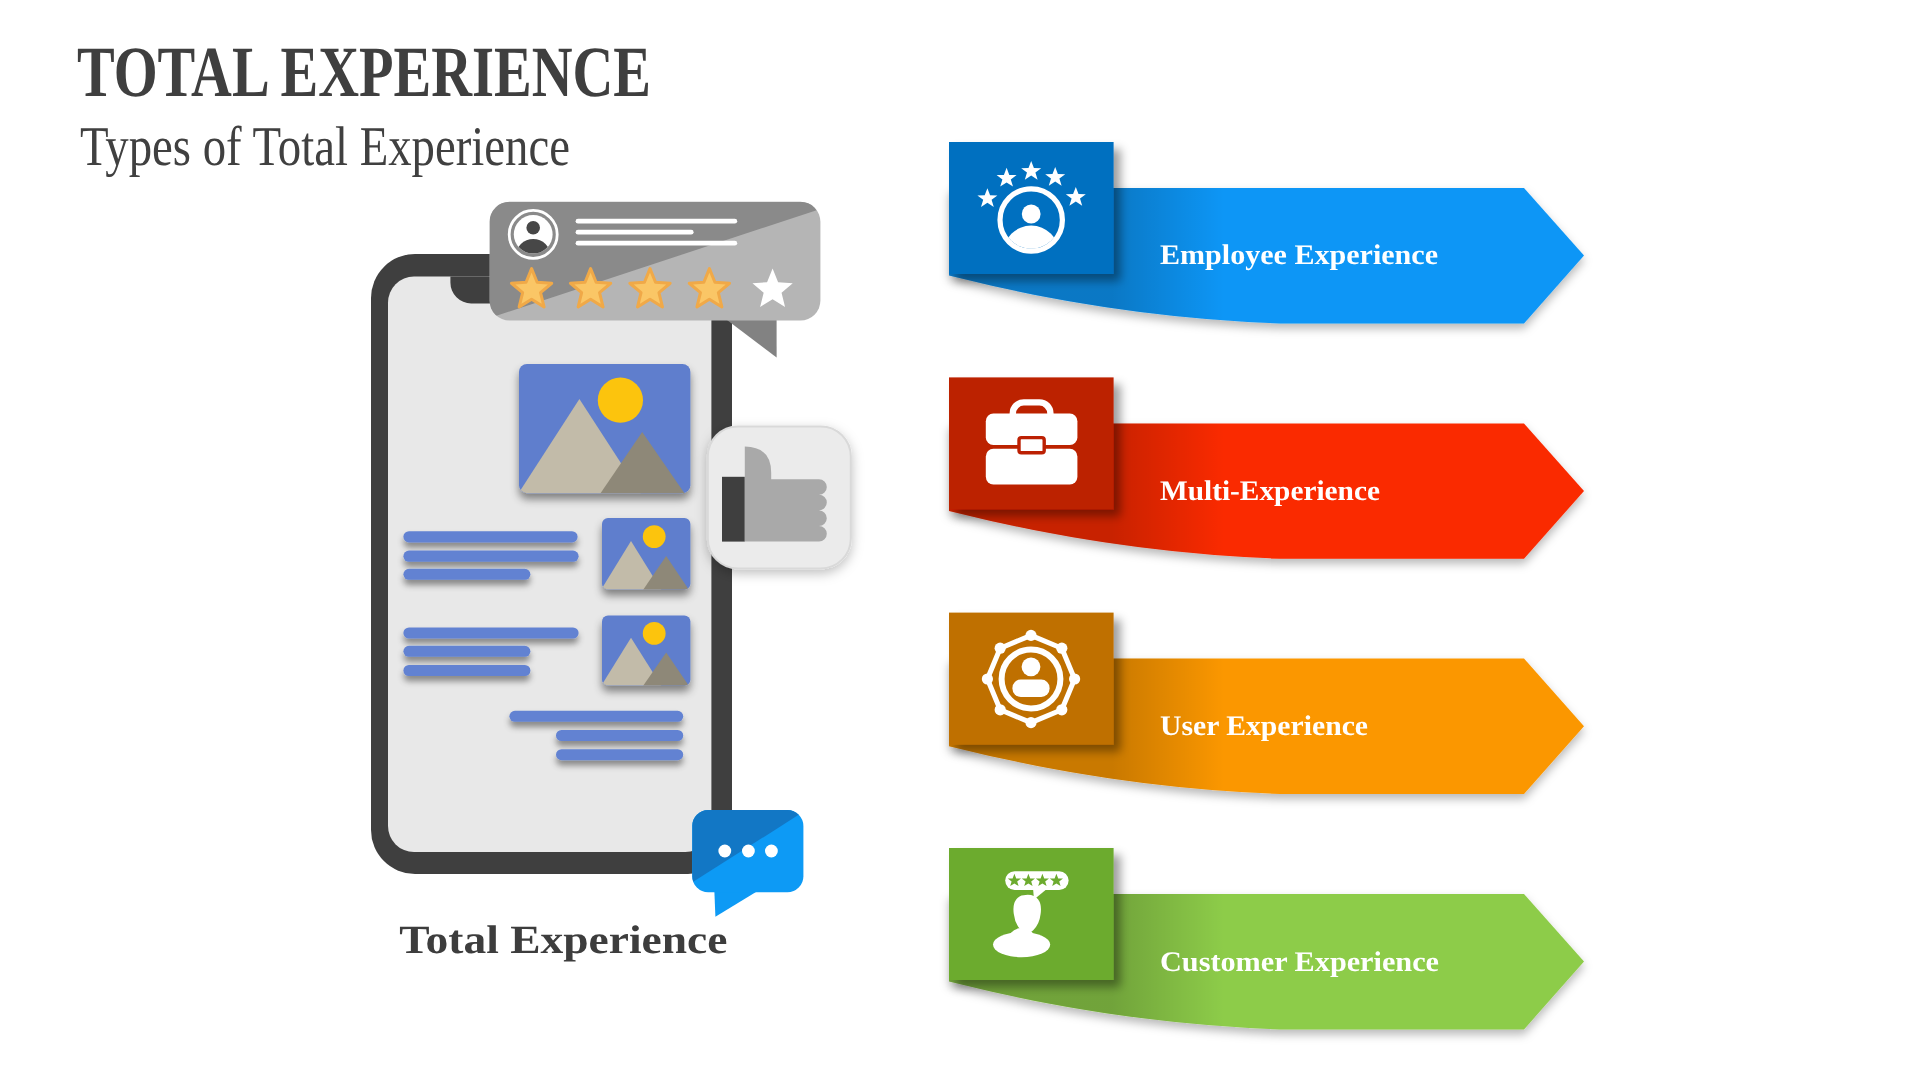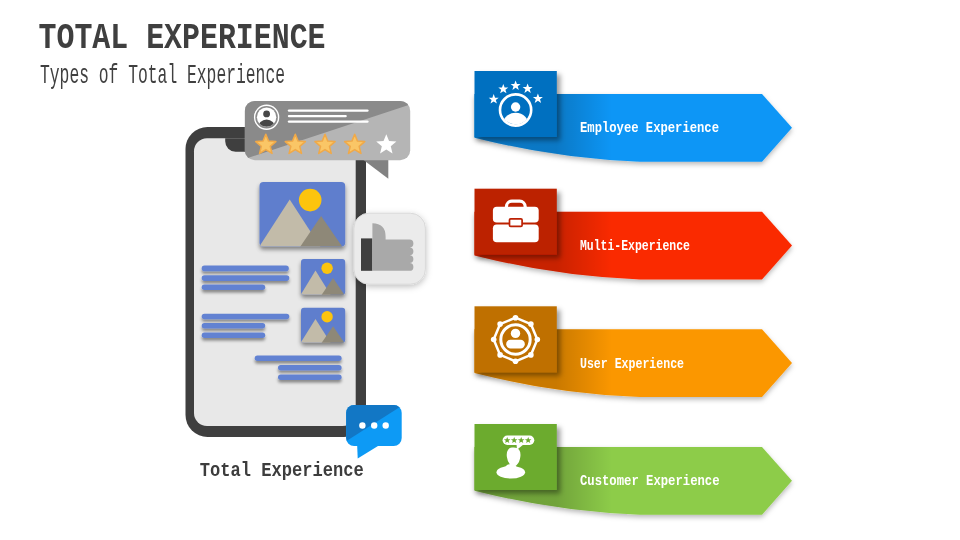--- a/index.html
+++ b/index.html
@@ -1,17 +1,17 @@
 <!DOCTYPE html>
 <html><head>
 <meta charset="utf-8">
 <style>
   html,body{margin:0;padding:0;background:#ffffff;}
   #slide{position:relative;width:960px;height:540px;overflow:hidden;background:#ffffff;
-         font-family:Liberation Mono, monospace;}
+         font-family:Liberation Serif, serif;}
   svg{position:absolute;top:0;left:0;}
 </style>
 </head>
 <body>
 <div id="slide">
 <svg width="960" height="540" viewBox="0 0 960 540">
   <defs>
     <filter id="bandsh" x="-20%" y="-20%" width="140%" height="160%">
       <feDropShadow dx="0" dy="2.5" stdDeviation="2.5" flood-color="#000000" flood-opacity="0.28"></feDropShadow>
     </filter>

